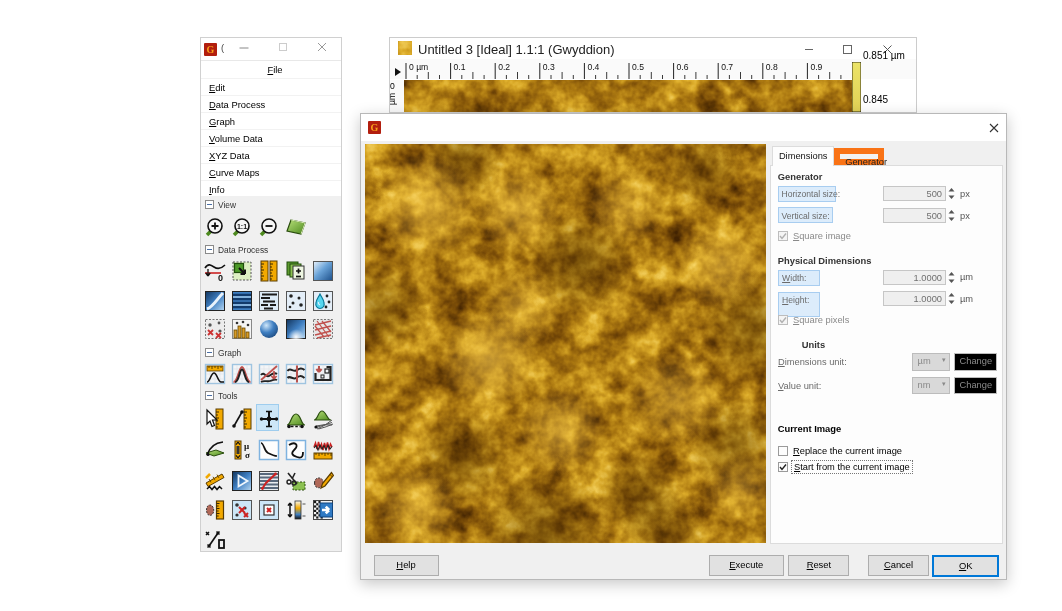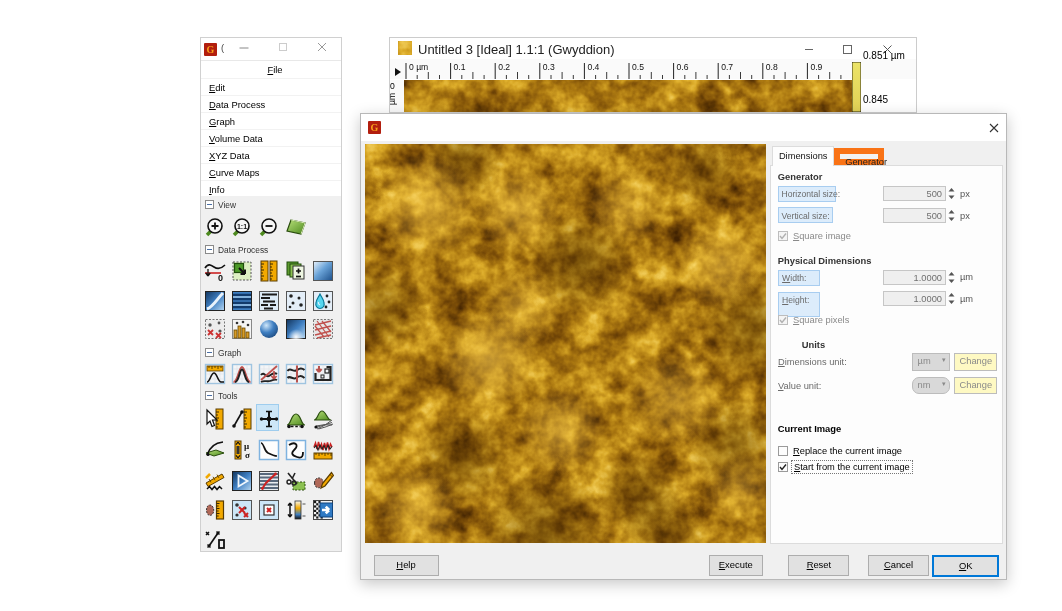--- a/index.html
+++ b/index.html
@@ -14,21 +14,21 @@
 .hdr svg{vertical-align:-1px;margin-right:4px;}
 .ico{position:absolute;width:22px;height:22px;}
 .pl{position:absolute;font-size:9.3px;color:#6b6b6b;}
 .chip{position:absolute;background:#dcecfb;border:1px solid #a8cdf0;box-sizing:border-box;font-size:8.6px;color:#6b6b6b;padding:2.5px 0 0 3px;white-space:nowrap;}
 .entry{position:absolute;background:#efefef;border:1px solid #c6c6c6;box-sizing:border-box;font-size:9.3px;color:#707070;text-align:right;padding:2px 3px 0 0;}
 .spin{position:absolute;width:9px;height:15px;}
 .bold{position:absolute;font-weight:bold;font-size:9.4px;color:#333;}
 .cb{position:absolute;width:10px;height:10px;border:1px solid #9a9a9a;box-sizing:border-box;background:#fcfcfc;}
 .cbg{border-color:#bdbdbd;background:#f4f4f4;}
 .ddl{position:absolute;background:#d9d9d9;border:1px solid #bcbcbc;box-sizing:border-box;font-size:9.3px;color:#8a8a8a;padding:2px 0 0 5px;}
-.gbtn{position:absolute;background:#fef9c3;border:1px solid #bcbcbc;box-sizing:border-box;font-size:9.3px;color:#8a8a8a;text-align:center;padding-top:2px;}
+.gbtn{position:absolute;background:#000000;border:1px solid #bcbcbc;box-sizing:border-box;font-size:9.3px;color:#8a8a8a;text-align:center;padding-top:2px;}
 .btn{position:absolute;background:#e1e1e1;border:1px solid #adadad;box-sizing:border-box;font-size:9.4px;color:#000;text-align:center;padding-top:3px;height:21px;}
 </style>
 </head>
 <body>
 
 <svg width="0" height="0" style="position:absolute">
 <defs>
 <filter id="goldnoise" x="0" y="0" width="100%" height="100%" color-interpolation-filters="sRGB">
   <feTurbulence type="fractalNoise" baseFrequency="0.028" numOctaves="4" seed="11" result="a"></feTurbulence>
   <feColorMatrix in="a" type="matrix" values="1 0 0 0 0  1 0 0 0 0  1 0 0 0 0  0 0 0 0 1" result="ag"></feColorMatrix>
@@ -745,31 +745,31 @@
     <svg class="abs" style="left:7.7px;top:169.6px;" width="10" height="10">
         <path d="M2 5 L4 7.5 L8 2.5" fill="none" stroke="#b0b0b0" stroke-width="1.4"></path>
       </svg>
     <div class="pl" style="left:23px;top:169.6px;color:#8a8a8a;"><u>S</u>quare pixels</div>
 
     <div class="bold" style="left:7.7px;top:194.3px;padding-left:24px;">Units</div>
     <div class="pl" style="left:8px;top:212.4px;text-align:right;"><u>D</u>imensions unit:</div>
     <div class="ddl" style="left:141.6px;top:208px;width:38px;height:17.7px;">µm<span style="float:right;margin-right:3px;font-size:7px;">▾</span></div>
     <div class="gbtn" style="left:184.3px;top:208px;width:43px;height:17.7px;">Change</div>
     <div class="pl" style="left:8px;top:236px;"><u>V</u>alue unit:</div>
-    <div class="ddl" style="left:141.6px;top:231.6px;width:38px;height:17.7px;border-radius:7px;">nm<span style="float:right;margin-right:3px;font-size:7px;">▾</span></div>
+    <div class="ddl" style="left:141.6px;top:231.6px;width:38px;height:17.7px;">nm<span style="float:right;margin-right:3px;font-size:7px;">▾</span></div>
     <div class="gbtn" style="left:184.3px;top:231.6px;width:43px;height:17.7px;">Change</div>
 
     <div class="bold" style="left:7.7px;top:278px;color:#000;">Current Image</div>
     <div class="cb" style="left:8.3px;top:300.7px;"></div>
     <div class="pl" style="left:23px;top:300.5px;color:#000;"><u>R</u>eplace the current image</div>
     <div class="cb" style="left:8.3px;top:316.9px;"></div>
     <svg class="abs" style="left:8.3px;top:316.9px;" width="10" height="10">
         <path d="M2 5 L4 7.5 L8 2.5" fill="none" stroke="#222" stroke-width="1.4"></path>
       </svg>
     <div class="pl" style="left:21px;top:315.3px;color:#000;border:1px dotted #777;padding:1px 2px;"><u>S</u>tart from the current image</div>
   </div>
 
   <div class="btn" style="left:12.5px;top:441.4px;width:65px;"><u>H</u>elp</div>
-  <div class="btn" style="left:347.8px;top:441.4px;width:54px;"><u>E</u>xecute</div>
+  <div class="btn" style="left:347.8px;top:441.4px;width:75px;"><u>E</u>xecute</div>
   <div class="btn" style="left:427.4px;top:441.4px;width:61px;"><u>R</u>eset</div>
   <div class="btn" style="left:507px;top:441.4px;width:61px;"><u>C</u>ancel</div>
   <div class="btn" style="left:571.2px;top:440.9px;width:67px;height:22px;border:2px solid #0078d7;padding-top:3px;"><u>O</u>K</div>
 </div>
 
 </body></html>

